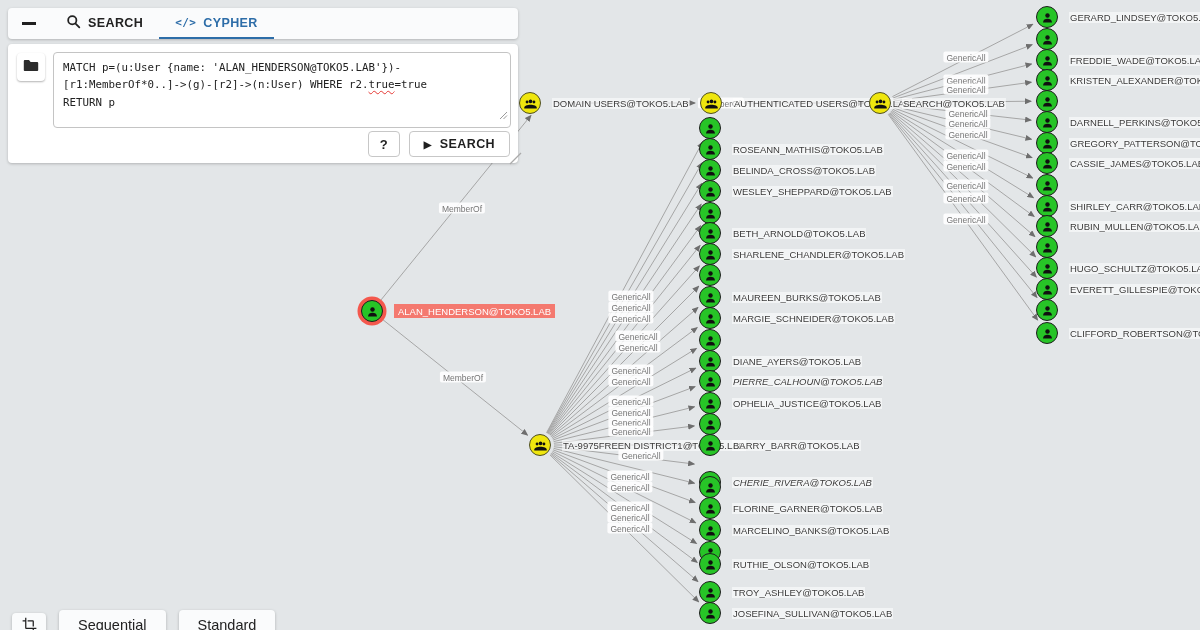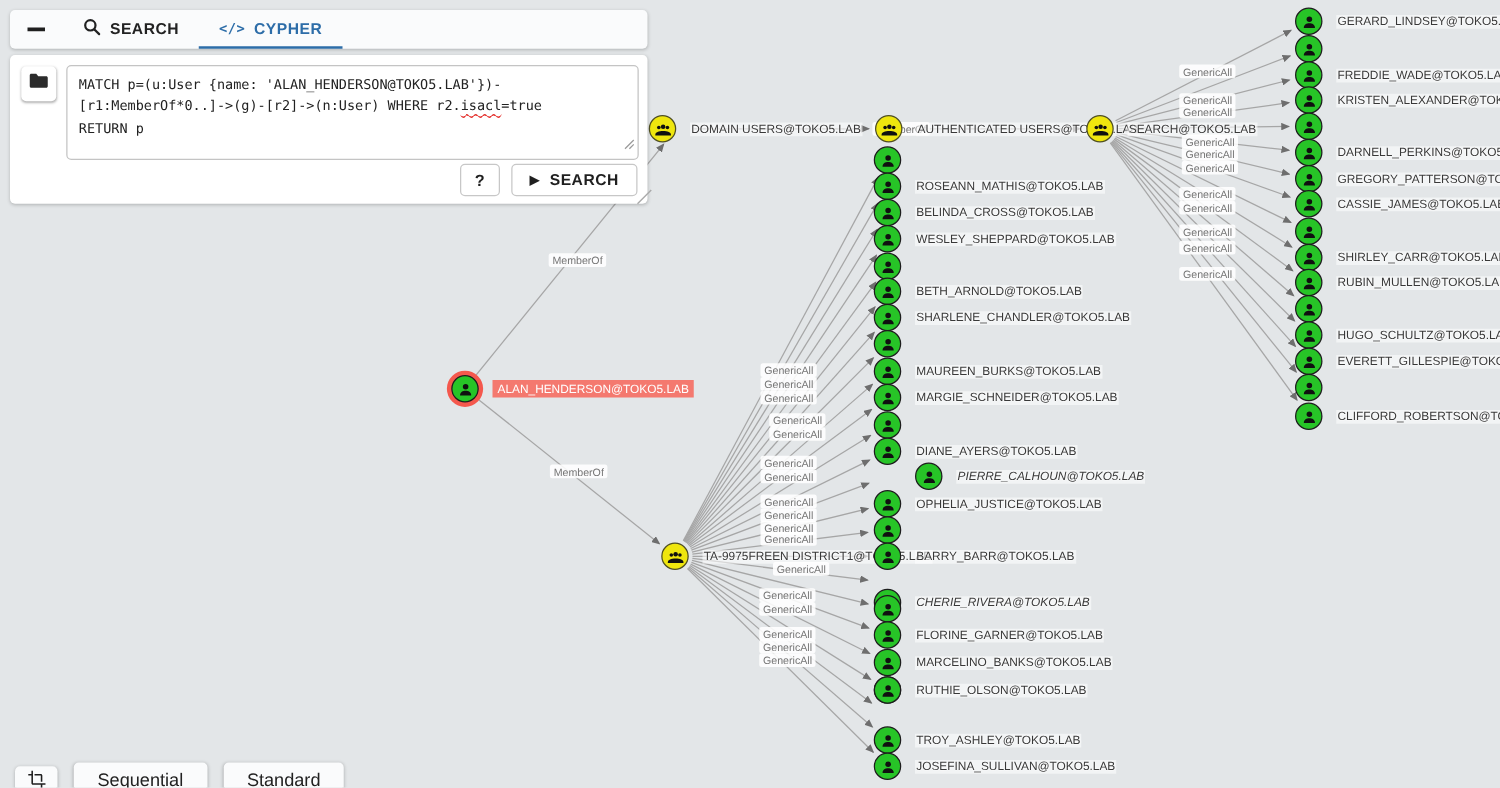--- a/index.html
+++ b/index.html
@@ -308,21 +308,21 @@
       </div>
       <div class="gnode" style="left: 710px; top: 361px;">
         <span class="circle user">
           <svg width="13" height="13" viewBox="0 0 24 24">
             <circle cx="12" cy="8.2" r="4.1" fill="#101010"></circle>
             <path d="M3.8 20.6c0-4.4 4-6.4 8.2-6.4s8.2 2 8.2 6.4v.6H3.8z" fill="#101010"></path>
           </svg>
         </span>
         <span class="node-label">DIANE_AYERS@TOKO5.LAB</span>
       </div>
-      <div class="gnode" style="left: 743px; top: 381px; font-style: italic;">
+      <div class="gnode" style="left: 710px; top: 381px; font-style: italic;">
         <span class="circle user">
           <svg width="13" height="13" viewBox="0 0 24 24">
             <circle cx="12" cy="8.2" r="4.1" fill="#101010"></circle>
             <path d="M3.8 20.6c0-4.4 4-6.4 8.2-6.4s8.2 2 8.2 6.4v.6H3.8z" fill="#101010"></path>
           </svg>
         </span>
         <span class="node-label">PIERRE_CALHOUN@TOKO5.LAB</span>
       </div>
       <div class="gnode" style="left: 710px; top: 403px;">
         <span class="circle user">
@@ -386,21 +386,21 @@
         <span class="node-label">MARCELINO_BANKS@TOKO5.LAB</span>
       </div>
       <div class="gnode" style="left: 710px; top: 552px;">
         <span class="circle user">
           <svg width="13" height="13" viewBox="0 0 24 24">
             <circle cx="12" cy="8.2" r="4.1" fill="#101010"></circle>
             <path d="M3.8 20.6c0-4.4 4-6.4 8.2-6.4s8.2 2 8.2 6.4v.6H3.8z" fill="#101010"></path>
           </svg>
         </span>
       </div>
-      <div class="gnode" style="left: 710px; top: 552px;">
+      <div class="gnode" style="left: 710px; top: 564px;">
         <span class="circle user">
           <svg width="13" height="13" viewBox="0 0 24 24">
             <circle cx="12" cy="8.2" r="4.1" fill="#101010"></circle>
             <path d="M3.8 20.6c0-4.4 4-6.4 8.2-6.4s8.2 2 8.2 6.4v.6H3.8z" fill="#101010"></path>
           </svg>
         </span>
         <span class="node-label">RUTHIE_OLSON@TOKO5.LAB</span>
       </div>
       <div class="gnode" style="left: 710px; top: 592px;">
         <span class="circle user">
@@ -582,21 +582,21 @@
 
   <div class="querycard">
     <div class="folderbtn">
       <span>
         <svg width="16" height="13" viewBox="0 0 20 16">
             <path d="M1 2.5C1 1.7 1.7 1 2.5 1h5l2 2.5h8c.8 0 1.5.7 1.5 1.5v8.5c0 .8-.7 1.5-1.5 1.5h-15C1.7 15 1 14.3 1 13.5z" fill="#2b2b2b"></path>
           </svg>
       </span>
     </div>
     <div class="querybox"><span>MATCH p=(u:User {name: 'ALAN_HENDERSON@TOKO5.LAB'})-
-[r1:MemberOf*0..]-&gt;(g)-[r2]-&gt;(n:User) WHERE r2.</span><span class="misspelled">isacl</span><span>=true
+[r1:MemberOf*0..]-&gt;(g)-[r2]-&gt;(n:User) WHERE r2.</span><span class="misspelled">true</span><span>=true
 RETURN p</span><span class="grip"><svg width="9" height="9" viewBox="0 0 9 9">
             <line x1="1" y1="8" x2="8" y2="1" stroke="#9a9a9a" stroke-width="1"></line>
             <line x1="4.5" y1="8" x2="8" y2="4.5" stroke="#9a9a9a" stroke-width="1"></line>
           </svg></span></div>
     <div class="btnrow">
       <div class="qbtn helpbtn">
         <span>?</span>
       </div>
       <div class="qbtn searchbtn">
         <span class="playglyph">▶</span>

